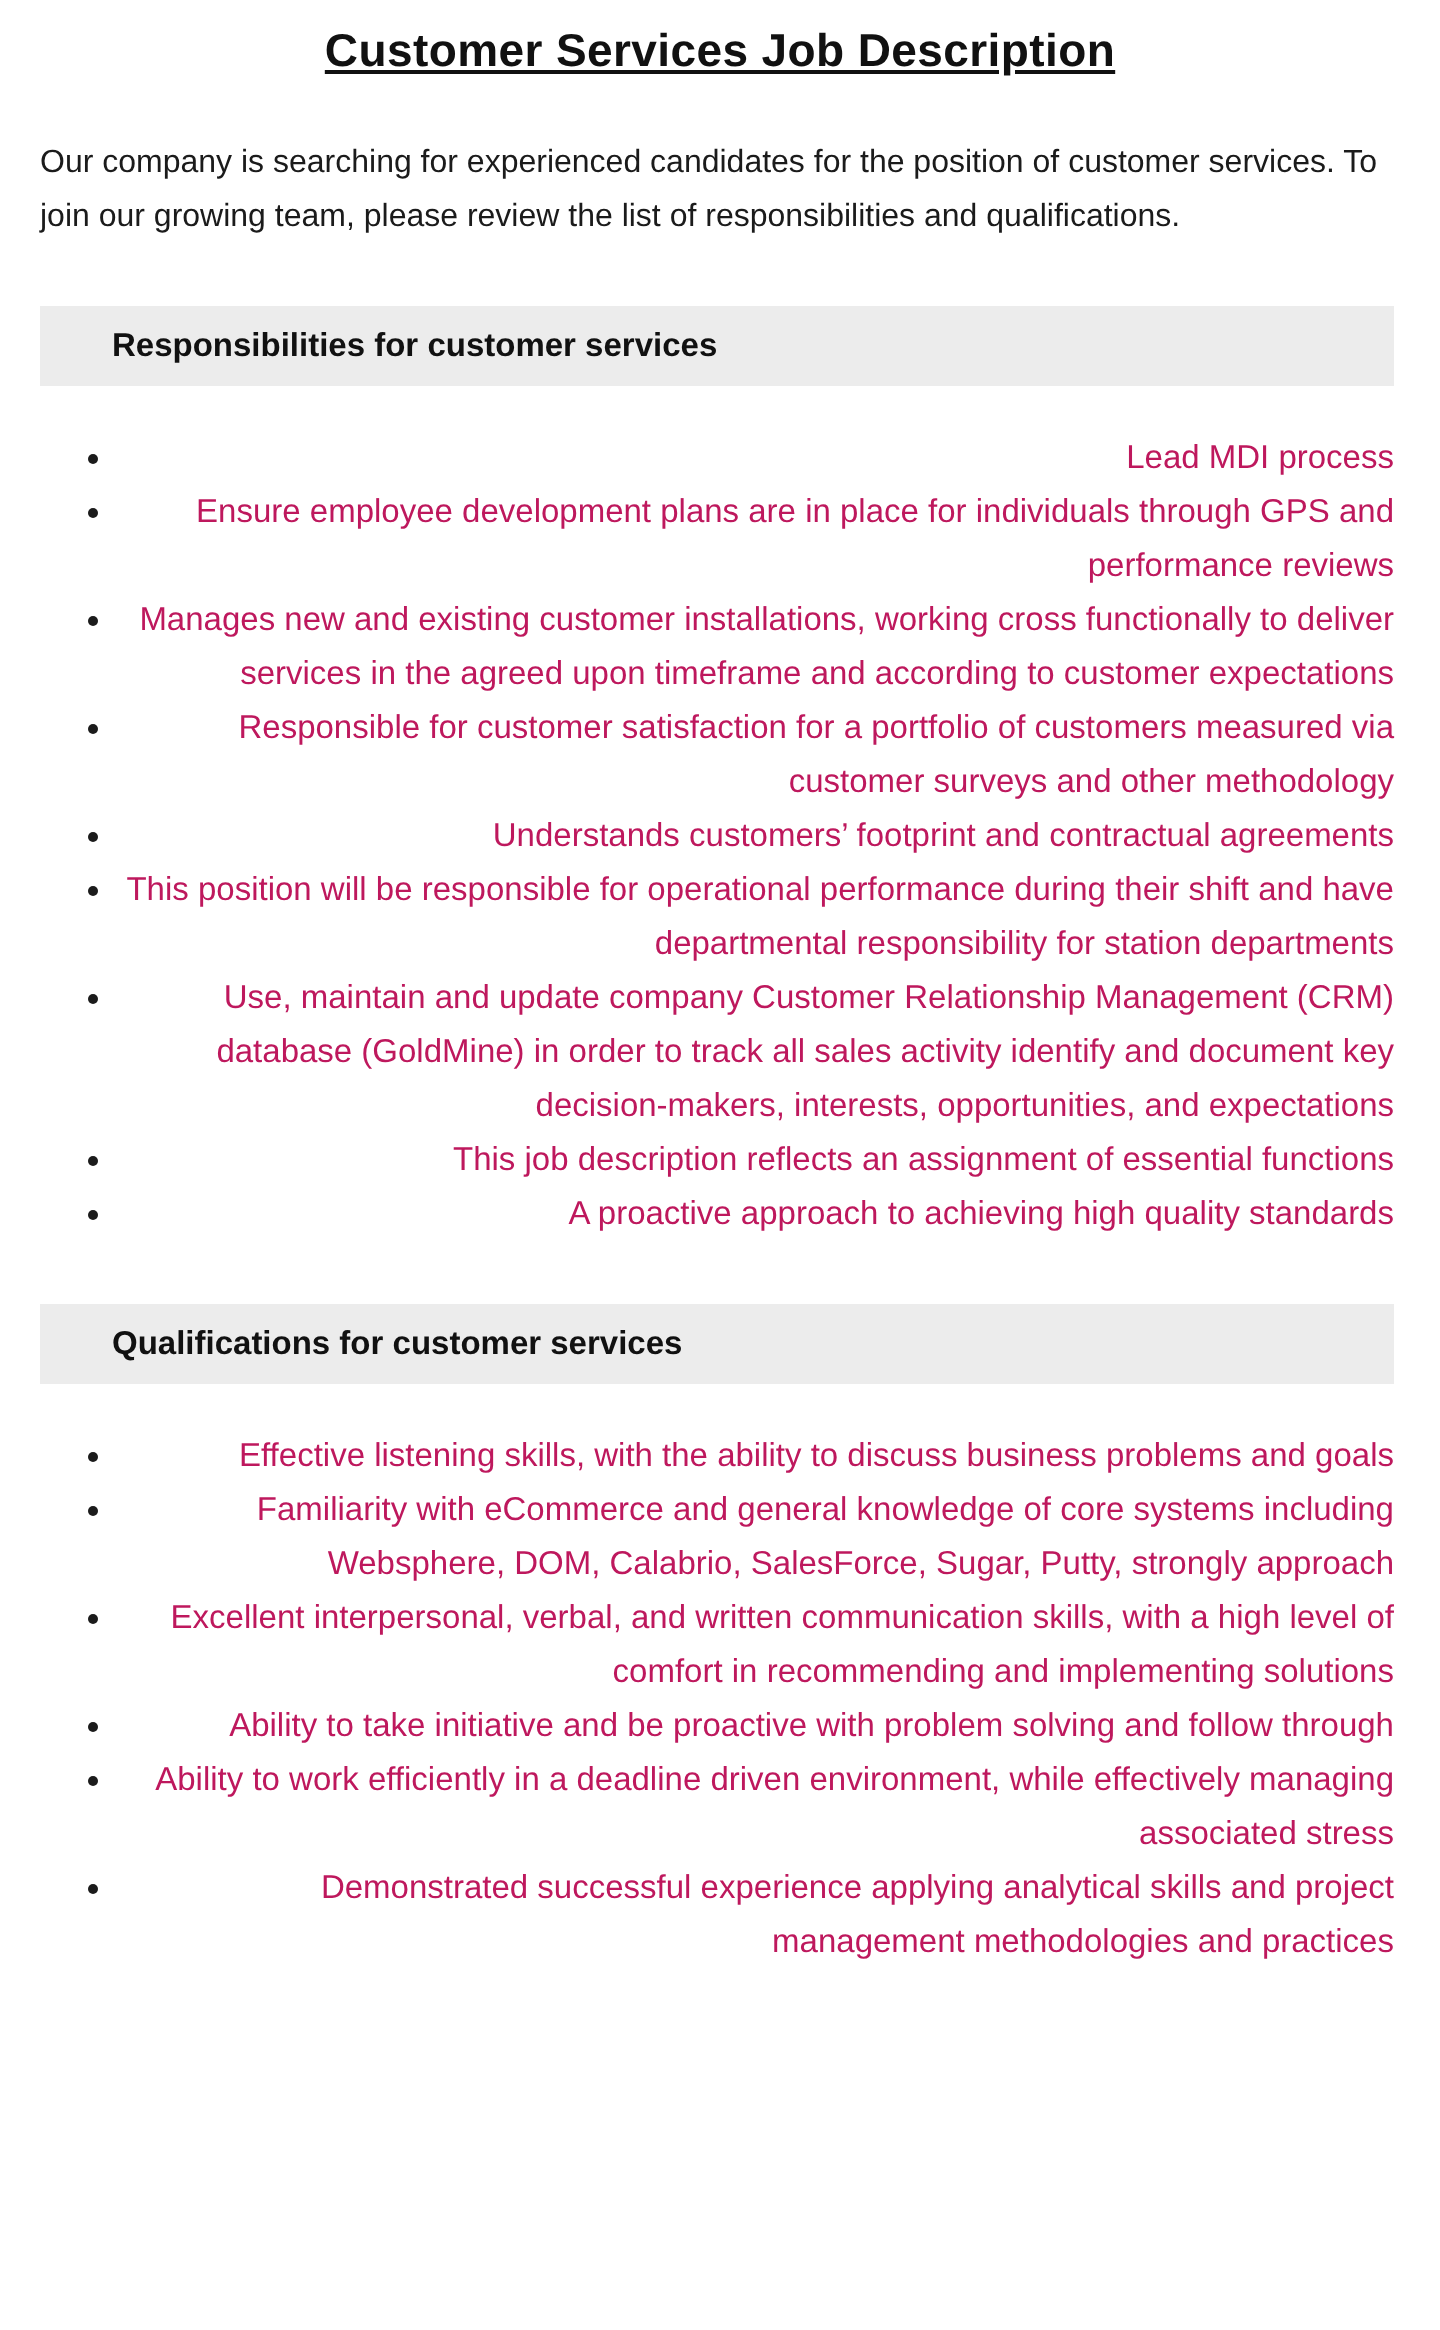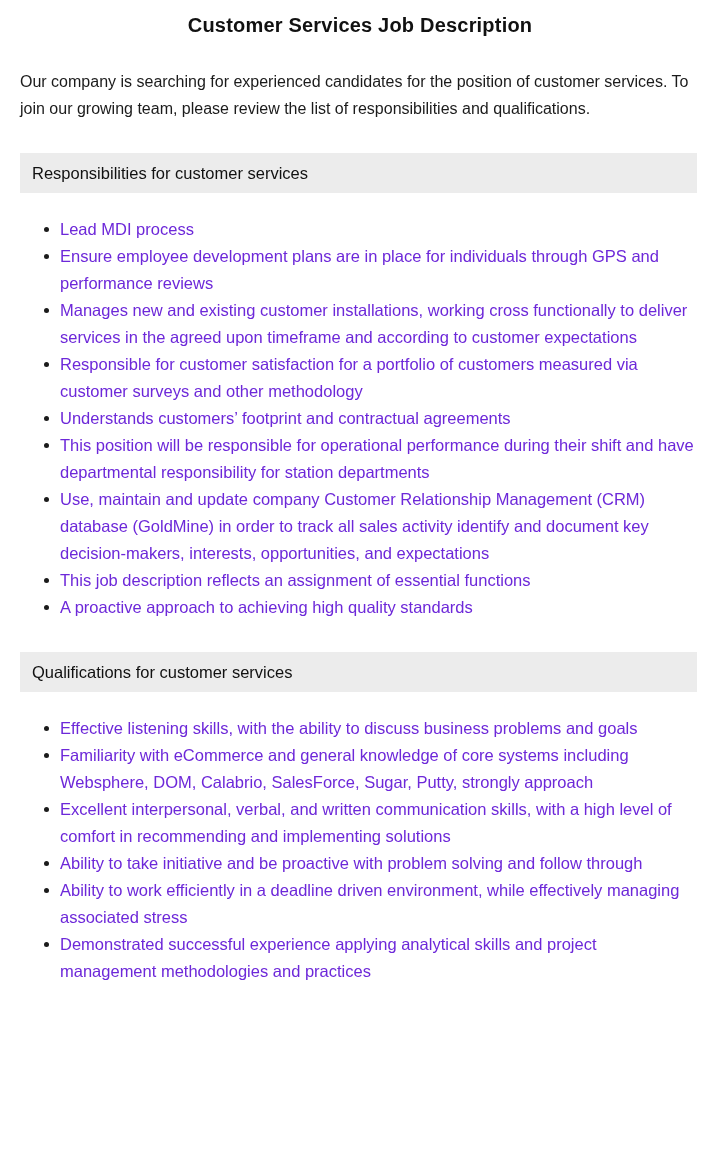--- a/index.html
+++ b/index.html
@@ -13,59 +13,61 @@
     min-height: 1165px;
     font-family: "Liberation Sans", sans-serif;
     color: #1b1b1b;
     -webkit-font-smoothing: antialiased;
   }
   .page {
     width: 720px;
     padding: 0 0 30px 0;
   }
   h1.doc-title {
-    font-size: 20px;
+    font-size: 23px;
     line-height: 34px;
     font-weight: bold;
     text-align: center;
     margin: 0;
     padding: 8px 20px 0 20px;
     color: #111111;
     letter-spacing: 0.2px;
+    text-decoration: underline;
   }
   p.intro {
     margin: 26px 22px 0 20px;
     font-size: 16px;
     line-height: 27px;
     color: #1b1b1b;
   }
   .section {
     margin-top: 0;
   }
   .section-header {
     background: #ececec;
     margin: 31px 23px 0 20px;
-    padding: 10px 20px 10px 12px;
+    padding: 10px 20px 10px 36px;
     font-size: 16.5px;
     line-height: 20px;
-    font-weight: normal;
+    font-weight: bold;
     color: #111111;
   }
   ul.bullet-list {
     margin: 23px 23px 0 20px;
     padding: 0 0 0 24px;
     list-style: none;
   }
   ul.bullet-list li {
     position: relative;
     font-size: 16.5px;
     line-height: 27px;
     padding-left: 16px;
     margin: 0;
-    color: #6d28d9;
+    color: #be185d;
+    text-align: right;
   }
   ul.bullet-list li::before {
     content: "";
     position: absolute;
     left: 0;
     top: 11px;
     width: 5px;
     height: 5px;
     border-radius: 50%;
     background: #1b1b1b;

